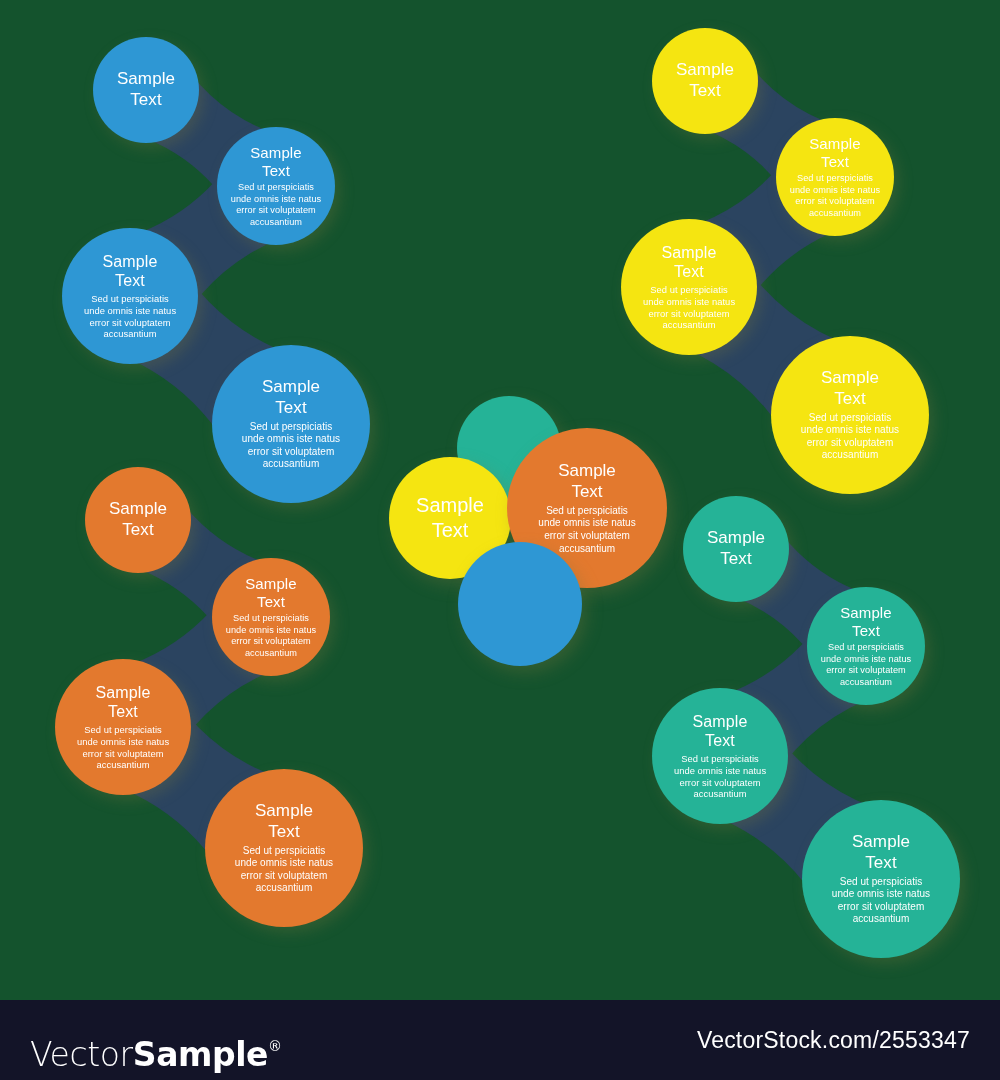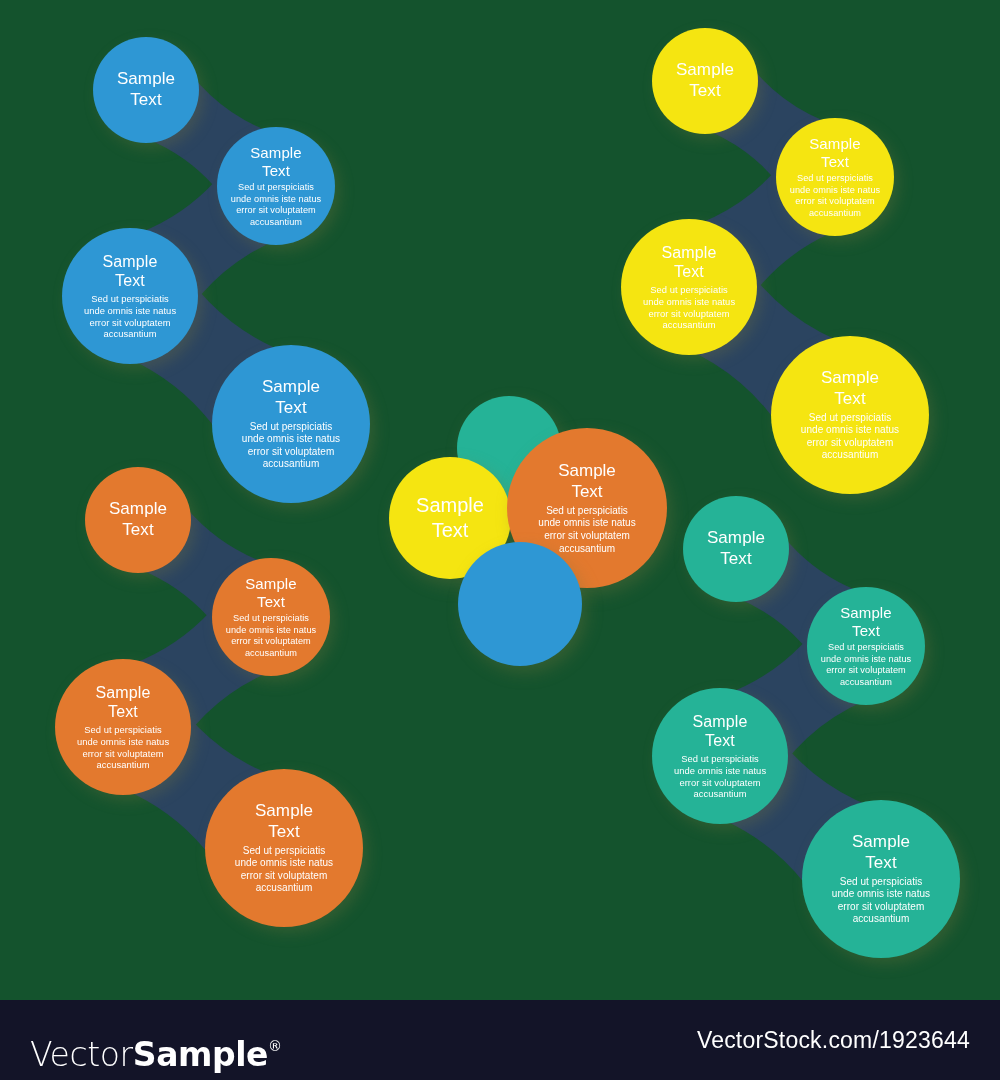--- a/index.html
+++ b/index.html
@@ -232,14 +232,14 @@
       <div class="c-node c-blue" style="left: 458px; top: 542px; background: rgb(46, 151, 212);"></div>
     </div>
 </div>
 
 <div id="footer">
   <div id="logo">
     <span class="thin">Vector</span>
       <span class="bold">Sample</span>
       <span class="reg">®</span>
   </div>
-  <div id="url">VectorStock.com/1923644</div>
+  <div id="url">VectorStock.com/2553347</div>
 </div>
 
 </body></html>

